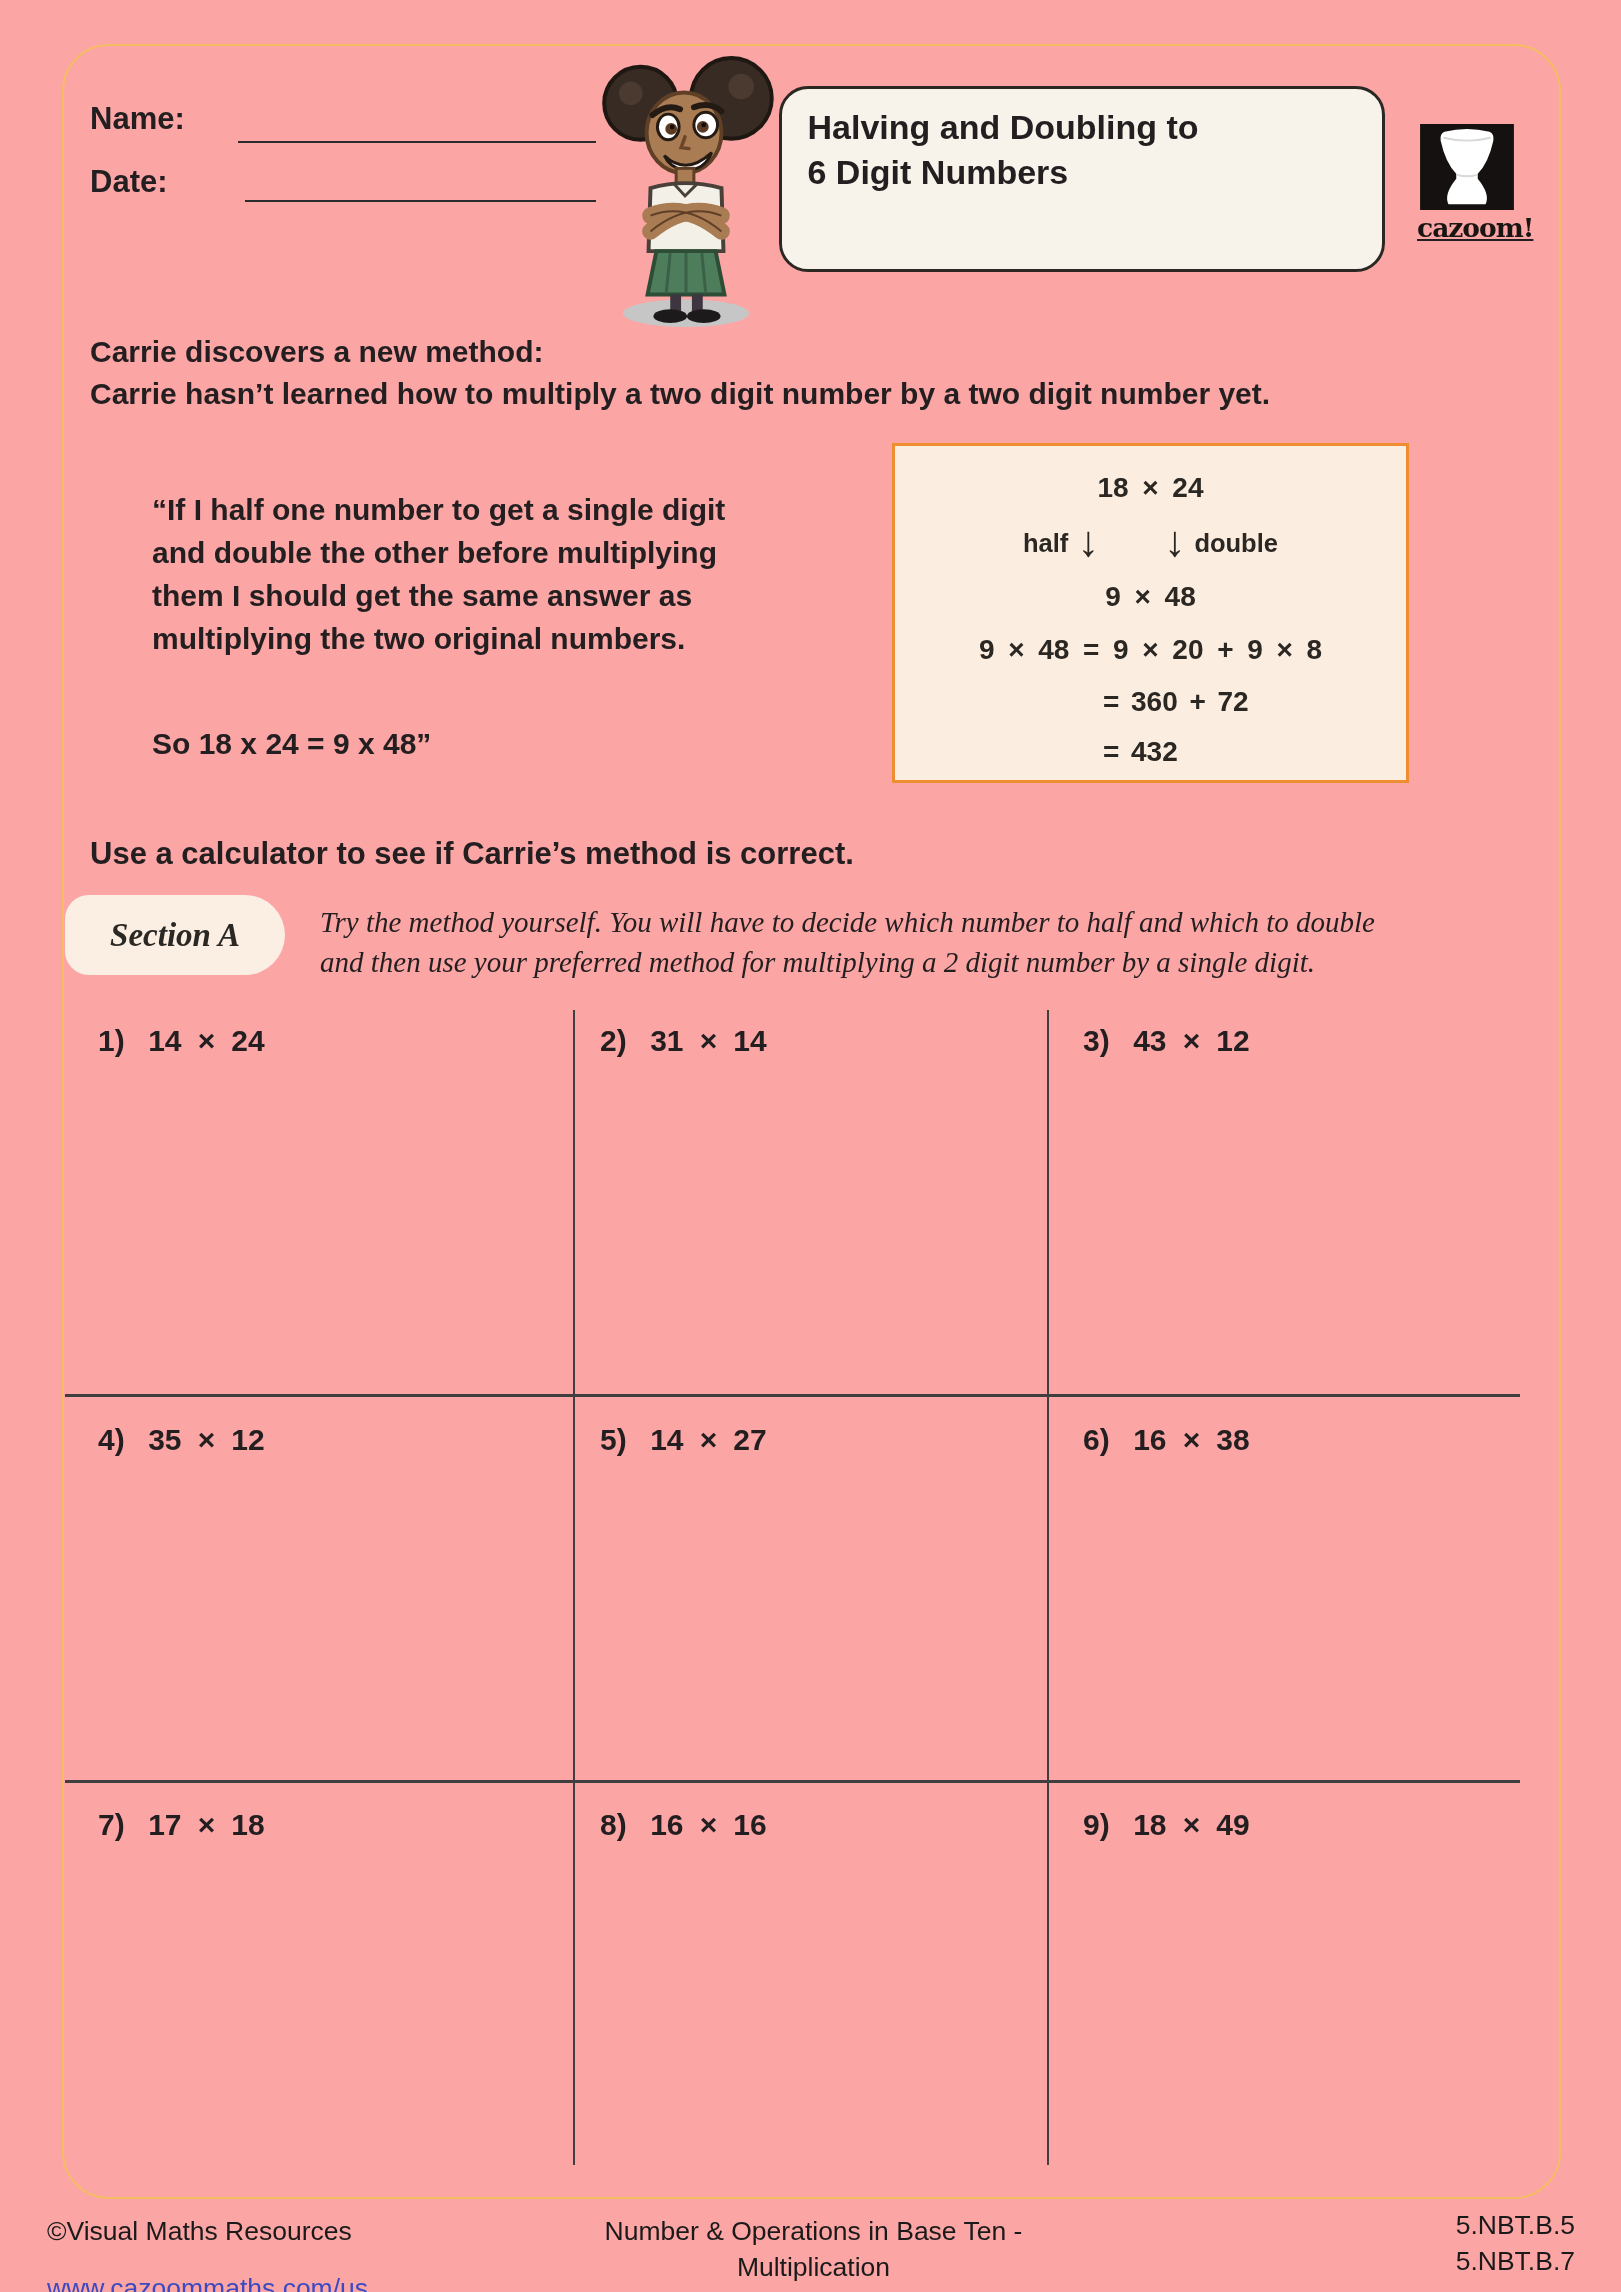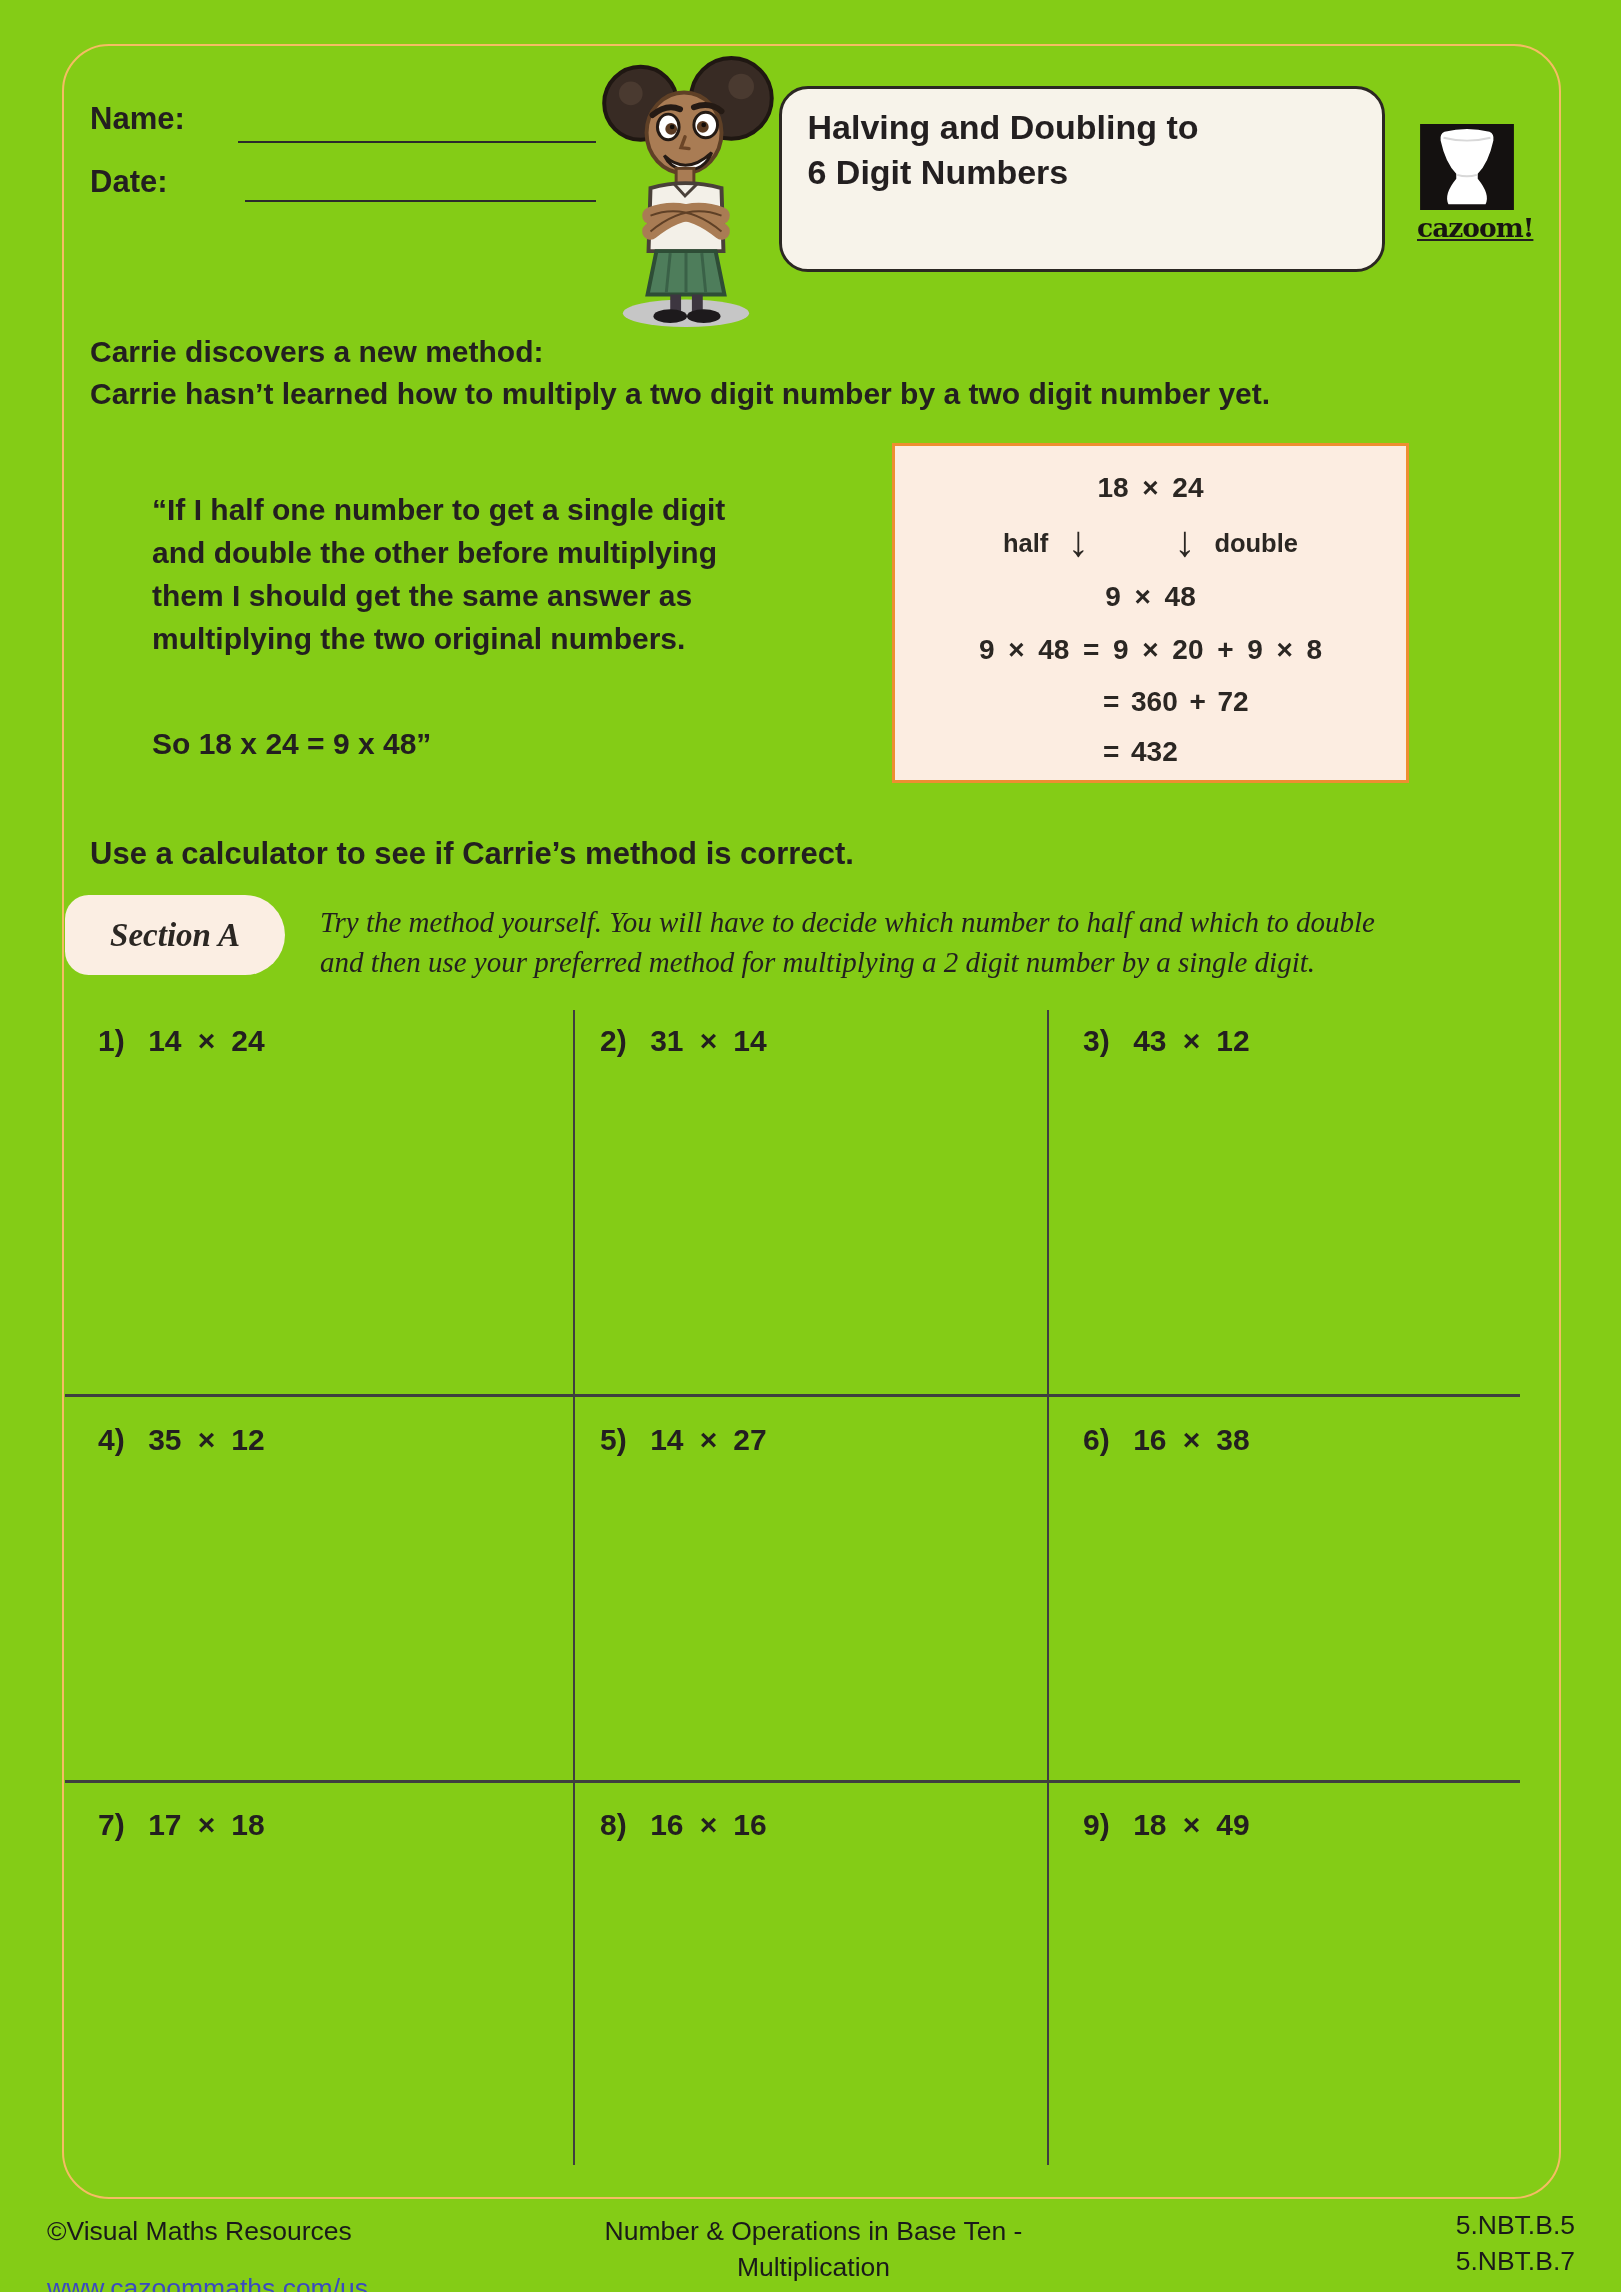--- a/index.html
+++ b/index.html
@@ -1,17 +1,17 @@
 <!DOCTYPE html>
 <html><head>
 <meta charset="utf-8">
 <style>
   html,body{margin:0;padding:0;background:#ffffff;}
   .page{
-    position:relative;width:1621px;height:2293px;background:#84cc16;
+    position:relative;width:1621px;height:2293px;background:#fca5a5;
     font-family:"Liberation Sans",sans-serif;color:#231f20;overflow:hidden;
   }
   .abs{position:absolute;}
 
   
   .frame{
     left:62px;top:44px;width:1495px;height:2151px;
     border:2.9px solid #F5BC64;border-radius:47px;
   }
 
@@ -48,21 +48,21 @@
   
   .example{
     left:892px;top:443px;width:517px;height:340px;background:#FCEDE1;
     border:3.9px solid #EE8E31;box-sizing:border-box;
     font-size:28px;font-weight:bold;color:#2b2723;
   }
   .ex-line{position:absolute;left:0;width:100%;text-align:center;word-spacing:5.9px;}
   .ex-left{position:absolute;left:208px;text-align:left;word-spacing:3.9px;}
   .arrow-row{
     position:absolute;left:0;top:76px;width:100%;
-    display:flex;justify-content:center;align-items:center;gap:19px;
+    display:flex;justify-content:center;align-items:center;gap:9px;
   }
   .arrow{font-size:43px;font-weight:400;line-height:43px;position:relative;top:-2px;}
   .arrow-gap{display:inline-block;width:47px;}
   .small-label{font-size:25.5px;}
 
   
   .calc-line{left:90px;top:836px;font-size:31px;font-weight:bold;white-space:nowrap;}
 
   
   .section-pill{

